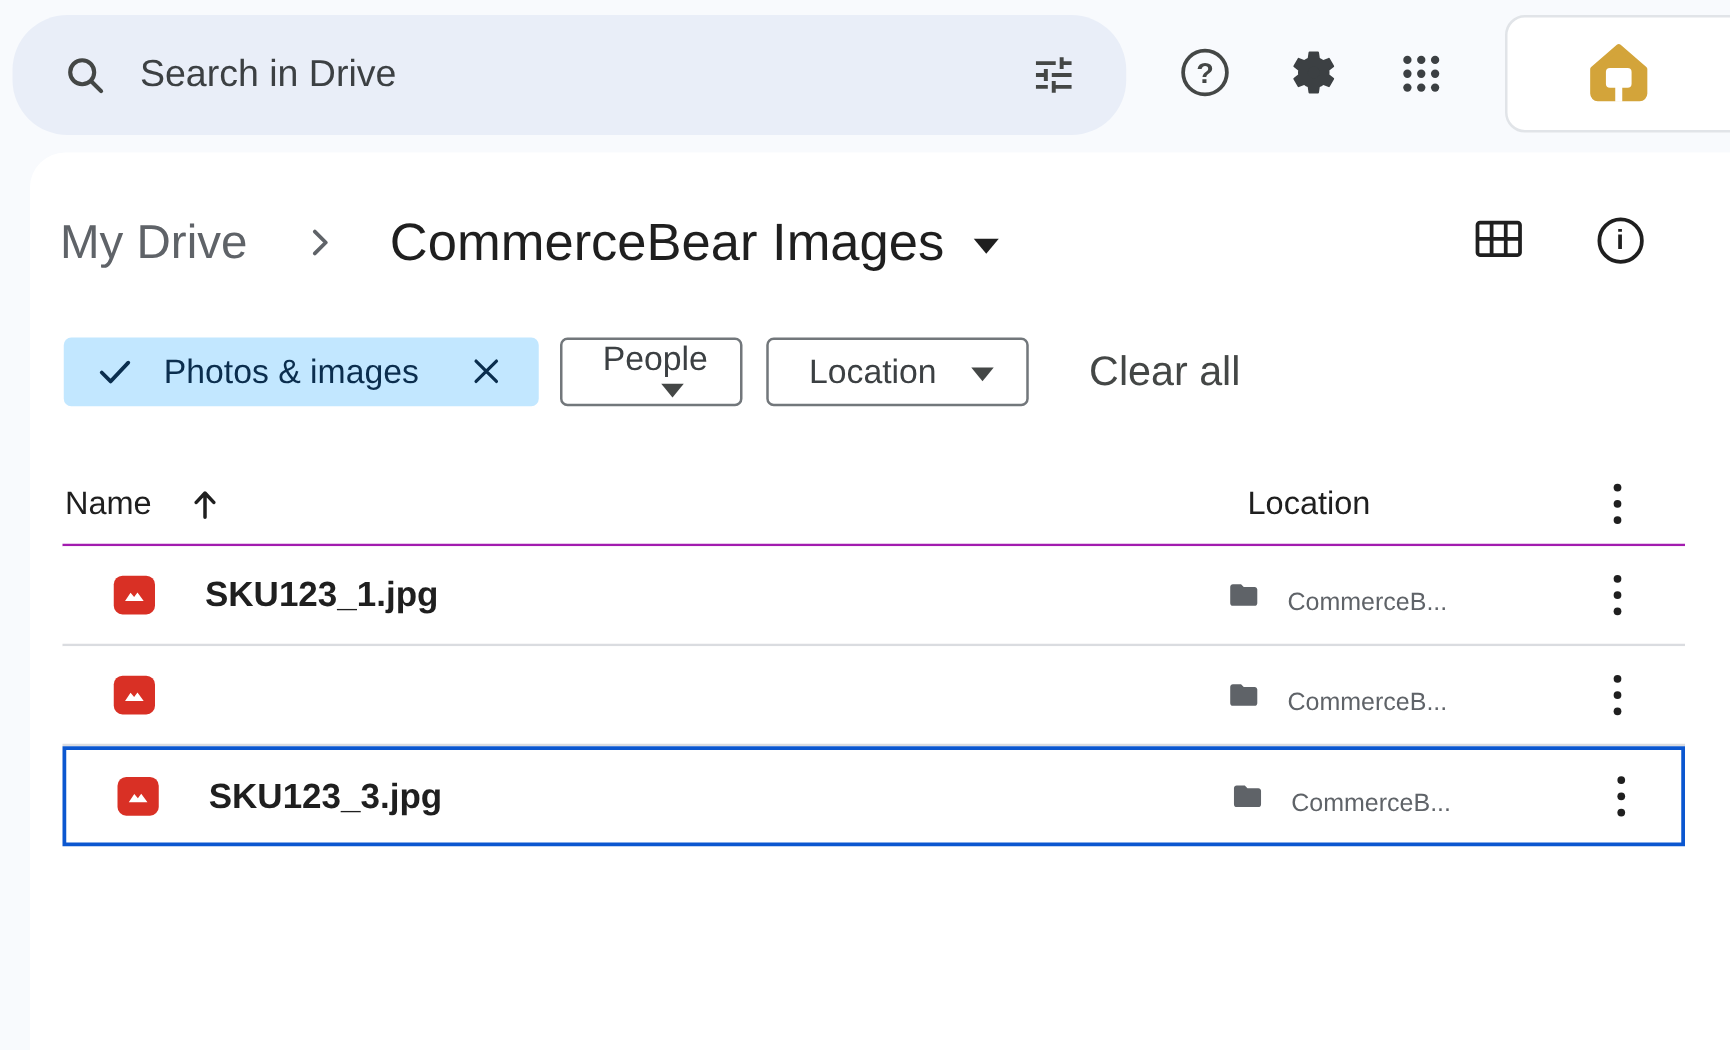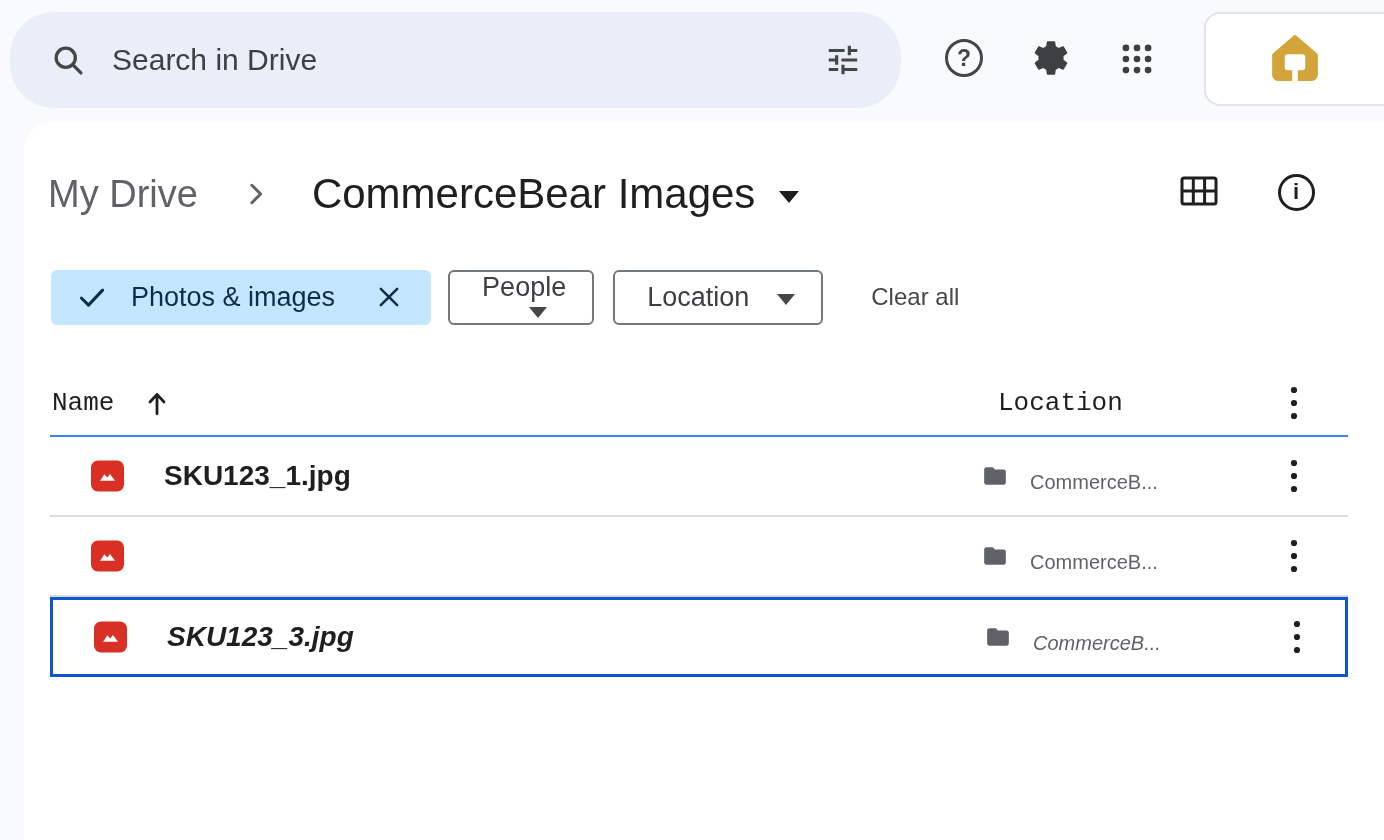--- a/index.html
+++ b/index.html
@@ -70,33 +70,33 @@
   .chip-active .chip-label { margin-left:24px; font-size:27px; font-weight:500; color:#0b2e4e; }
   .chip-x { margin-left:40px; display:flex; }
   .chip-outline { border:2px solid #72777b; background:#fff; padding:0 26px 0 32px; }
   .chip-outline .chip-label { font-size:27px; font-weight:500; color:#3c4043; }
   .chip-caret {
     margin-left:28px; width:0; height:0;
     border-left:9px solid transparent; border-right:9px solid transparent;
     border-top:11px solid #444746; margin-top:4px;
   }
   .gap1 { margin-left:17px;flex-direction:column; } .gap2 { margin-left:19px; }
-  .clear-all { margin-left:48px; font-size:24px; font-weight:500; color:#444746; }
+  .clear-all { margin-left:48px; font-size:33px; font-weight:500; color:#444746; }
 
   
   .filelist { position:absolute; left:26px; top:248px; width:1298px; }
-  .lheader { position:relative; height:67px; border-bottom:2px solid #3b82f6;font-family:Liberation Mono, monospace; }
+  .lheader { position:relative; height:67px; border-bottom:2px solid #a21caf; }
   .name-sort { position:absolute; left:2px; top:0; height:100%; display:flex; align-items:center; }
   .col-label { font-size:26px; font-weight:500; color:#1f1f1f; }
   .sort-arrow { margin-left:30px; display:flex; }
   .loc-head { position:absolute; left:948px; top:50%; transform:translateY(-50%); }
   .kebab { position:absolute; left:1224px; top:0; height:100%; width:40px; display:flex; align-items:center; justify-content:center; }
 
   .lrow { position:relative; height:80px; border-bottom:2px solid #dadce0; background:#fff; }
-  .lrow.selected { border:3px solid #0b57d0;font-style:italic; }
+  .lrow.selected { border:3px solid #0b57d0; }
   .fileicon {
     position:absolute; left:41px; top:50%; transform:translateY(-50%);
     width:33px; height:31px; border-radius:7px; background:#d93025;
     display:flex; align-items:center; justify-content:center;
   }
   .fname { position:absolute; left:114px; top:50%; transform:translateY(-50%);
     font-size:28px; font-weight:600; color:#1f1f1f; }
   .loc { position:absolute; left:932px; top:0; height:100%; display:flex; align-items:center; }
   .loctext { margin-left:22px; font-size:20px; color:#5f6368;margin-top:12px; }
 </style>

